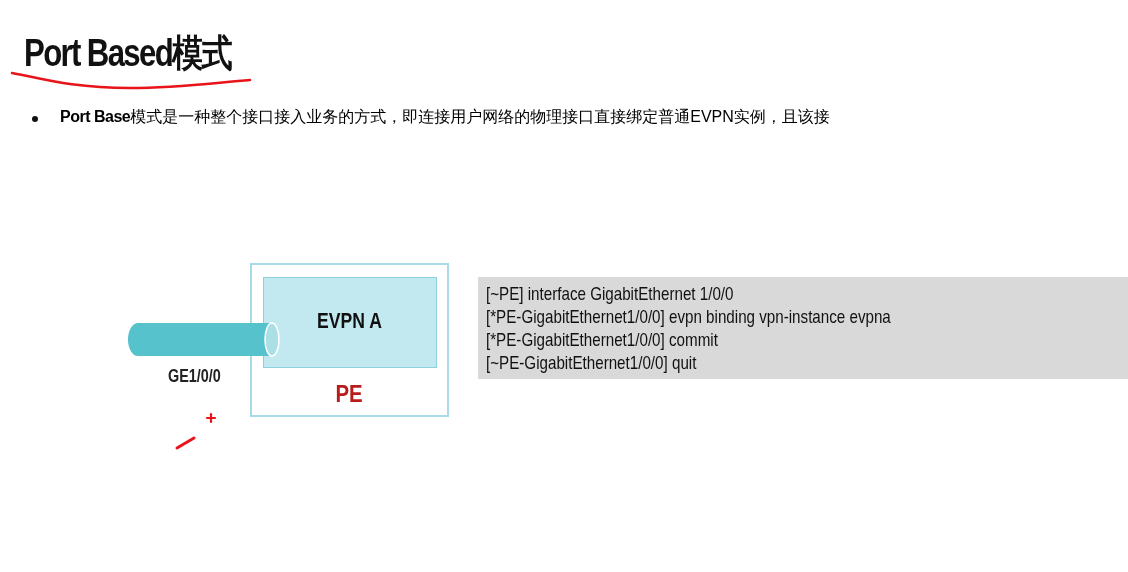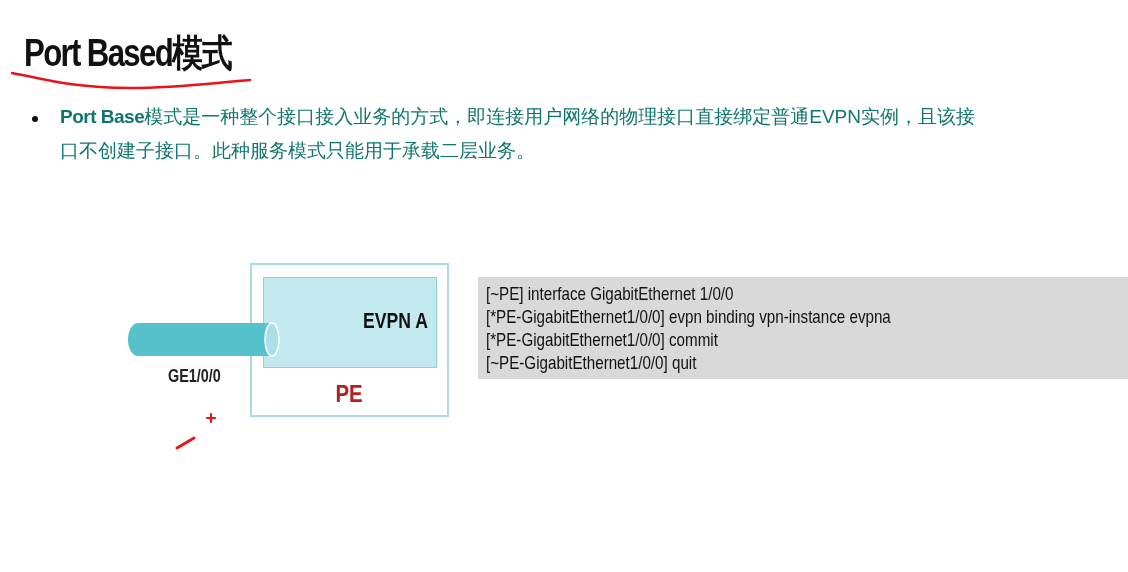--- a/index.html
+++ b/index.html
@@ -10,31 +10,31 @@
     .title {
       position: absolute; left: 24px; top: 28px; font-size: 38px; font-weight: bold;
       letter-spacing: -2px; transform: scaleX(0.82); transform-origin: left top; color: #111;
       white-space: nowrap;
     }
     .bullet-row { position: absolute; left: 30px; top: 100px; width: 1080px; }
     .bullet-dot {
       position: absolute; left: 2px; top: 16px; width: 6px; height: 6px; border-radius: 50%; background: #111;
     }
     .bullet-text {
-      position: absolute; left: 30px; top: 0; width: 1050px; font-size: 19px; line-height: 34px; color: #0f766e;
+      position: absolute; left: 30px; top: 0; width: 1050px; font-size: 16px; line-height: 34px; color: #000000;
     }
     .bullet-text .latin { font-weight: bold; letter-spacing: -0.5px; }
     .pe-box {
       position: absolute; left: 250px; top: 263px; width: 199px; height: 154px;
       border: 2px solid #a7dbe6; background: #fff; box-sizing: border-box;
     }
     .evpn-box {
       position: absolute; left: 263px; top: 277px; width: 174px; height: 91px;
       background: #c2e9ef; border: 1.5px solid #8fd0de; box-sizing: border-box;
-      display: flex; align-items: center; justify-content: flex-end;
+      display: flex; align-items: center; justify-content: center;
     }
     .evpn-label {
       font-size: 22px; font-weight: bold; transform: scaleX(0.8); color: #111; margin-top: -4px;
     }
     .pe-label {
       position: absolute; left: 250px; top: 380px; width: 199px; text-align: center;
       font-size: 24px; font-weight: bold; color: #b91c1c;
     }
     .pe-label span { display: inline-block; transform: scaleX(0.85); }
     .cable { position: absolute; left: 126px; top: 320px; }
@@ -56,21 +56,20 @@
 <body>
 
 <div>
 
   <div class="title">Port Based模式</div>
 
   <div class="bullet-row">
     <span class="bullet-dot"></span>
     <div class="bullet-text">
       <span class="latin">Port Base</span><span>模式是一种整个接口接入业务的方式，即连接用户网络的物理接口直接绑定普通EVPN实例，且该接</span><br>
-      <span>口不创建子接口。此种服务模式只能用于承载二层业务。</span>
     </div>
   </div>
 
   <div class="pe-box"></div>
   <div class="evpn-box">
     <span class="evpn-label">EVPN A</span>
   </div>
   <div class="pe-label">
     <span>PE</span>
   </div>

